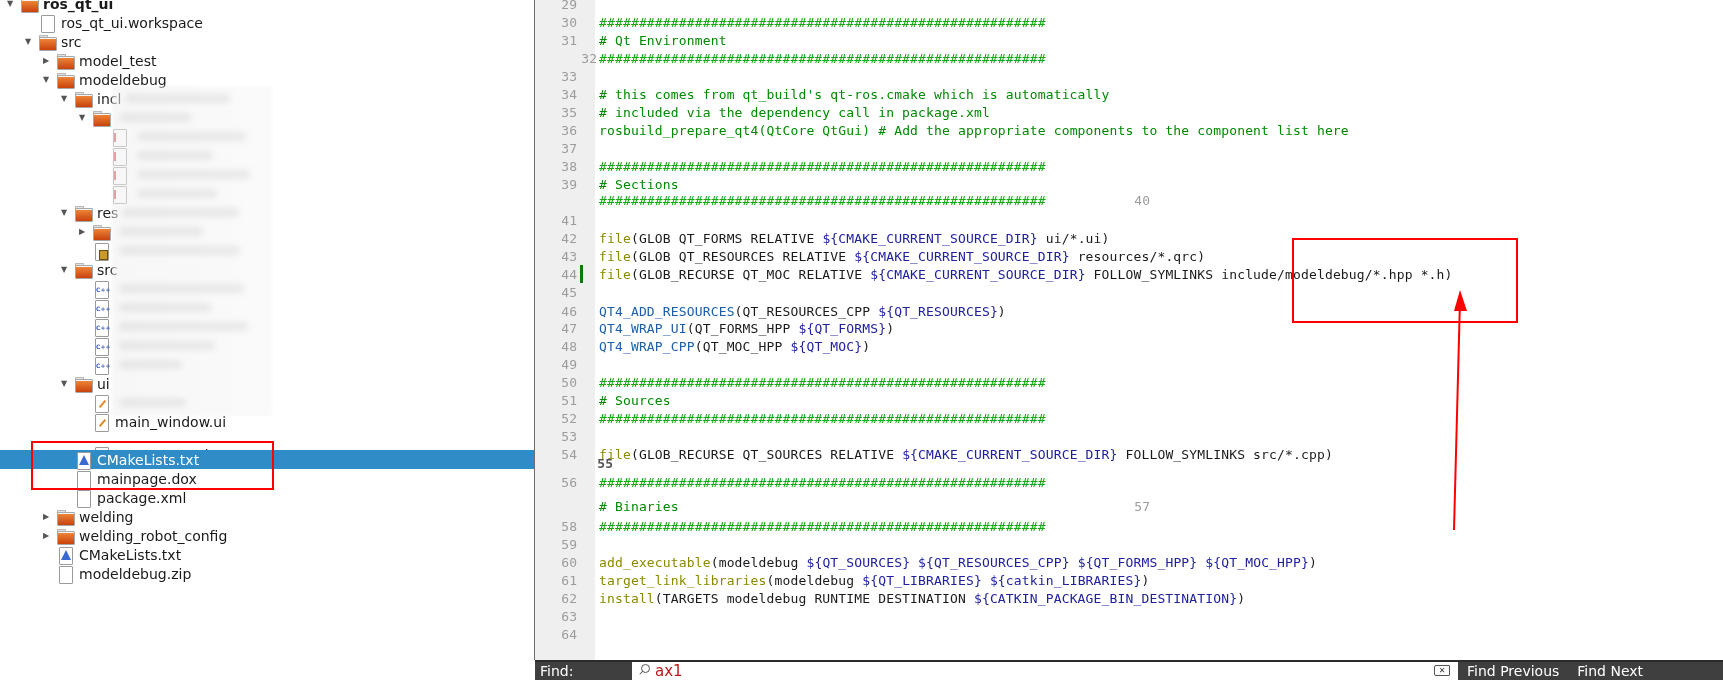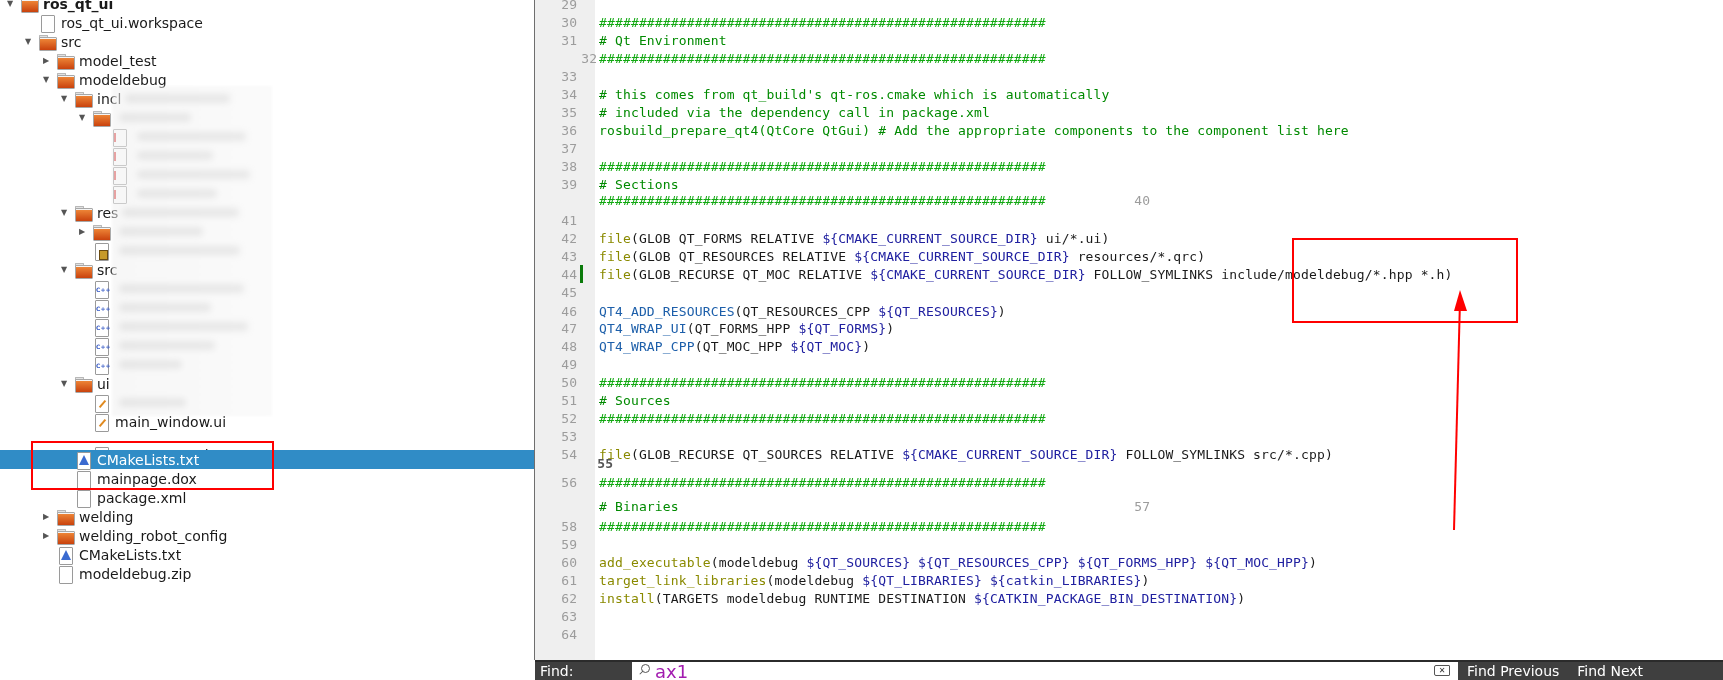--- a/index.html
+++ b/index.html
@@ -41,21 +41,21 @@
   .c-macro { color: #1d5faa; }
   .c-plain { color: #1a1a1a; }
 
   
   .findbar { position: absolute; left: 535px; top: 660px; width: 1188px; height: 20px; background: #3f3f3f; border-top: 2px solid #2b2b2b; display: flex; align-items: center; }
   .find-label { color: #ffffff; font-size: 14px; width: 97px; padding-left: 5px; }
   .find-input-wrap { position: relative; width: 826px; height: 18px; background: #ffffff; display: flex; align-items: center; }
   .search-ico { width: 16px; height: 16px; position: relative; margin-left: 4px; margin-right: 3px; }
   .search-ico::before { content: ""; position: absolute; left: 5px; top: 1px; width: 7px; height: 7px; border: 1px solid #555; border-radius: 50%; }
   .search-ico::after { content: ""; position: absolute; left: 3px; top: 9px; width: 5px; height: 1px; background: #555; transform: rotate(-45deg); }
-  .find-input { border: none; outline: none; font-size: 18px; color: #a21caf; background: transparent; width: 760px; font-family: "DejaVu Sans", sans-serif; }
+  .find-input { border: none; outline: none; font-size: 15px; color: #b91c1c; background: transparent; width: 760px; font-family: "DejaVu Sans", sans-serif; }
   .clear-ico { position: absolute; right: 8px; top: 3px; width: 16px; height: 11px; border: 1px solid #555; border-radius: 2px 1px 1px 2px; font-size: 8px; color: #333; display: flex; align-items: center; justify-content: center; font-weight: bold; }
   .find-btn { color: #ffffff; font-size: 14px; padding: 0 9px; cursor: pointer; white-space: nowrap; }
 
   
   .anno-box { position: absolute; border: 2px solid #ff0000; pointer-events: none; }
   .anno-arrow { position: absolute; pointer-events: none; }
 </style>
 </head>
 <body>
 

